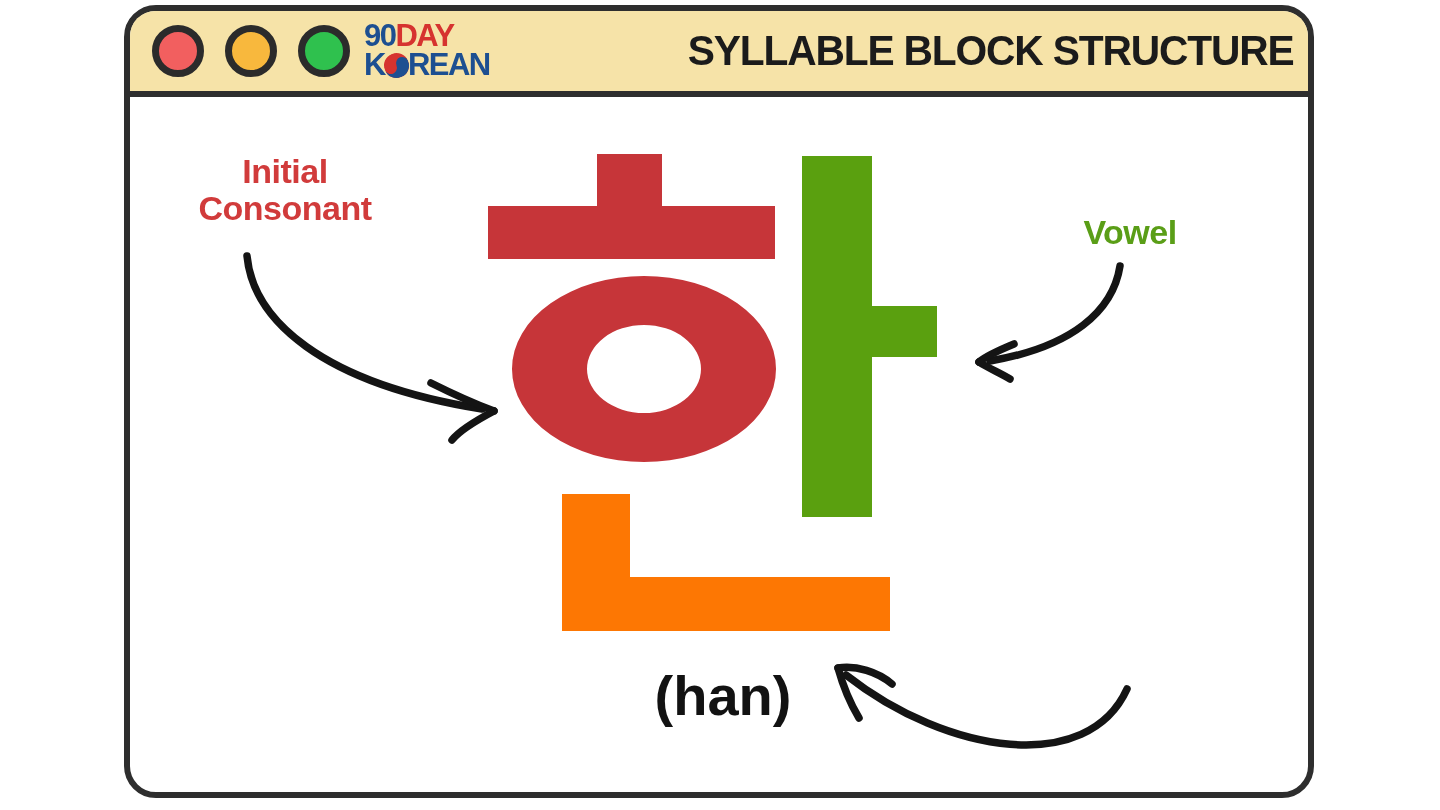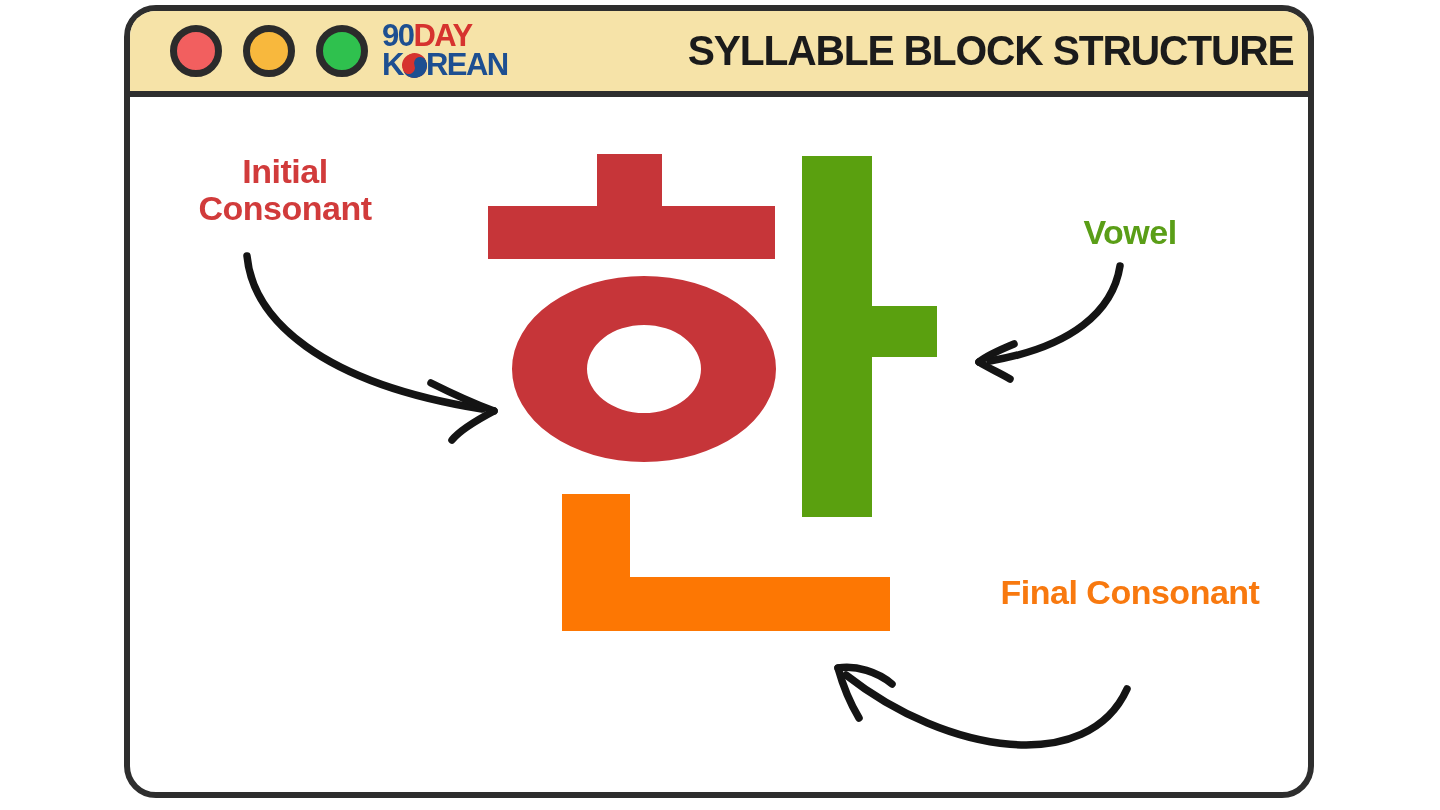--- a/index.html
+++ b/index.html
@@ -8,21 +8,21 @@
     font-family:"Liberation Sans","DejaVu Sans",sans-serif;
   }
   .window{
     position:absolute;left:124px;top:5px;width:1178px;height:781px;
     border:6px solid #2e2e2e;border-radius:32px;background:#ffffff;
   }
   .titlebar{
     display:flex;align-items:center;height:86px;
     background:#f6e3a8;border-bottom:6px solid #2e2e2e;
     border-radius:25px 25px 0 0;
-    padding:0 14px 0 40px;box-sizing:border-box;
+    padding:0 14px 0 22px;box-sizing:border-box;
   }
   .lights{display:flex;gap:21px;align-items:center;}
   .light{width:38px;height:38px;border-radius:50%;border:7px solid #2b2b2b;box-sizing:content-box;}
   .logo{margin-left:14px;font-weight:700;font-size:31px;line-height:0.92;letter-spacing:-1.5px;white-space:nowrap;}
   .logo .blue{color:#1d4f91;}
   .logo .red{color:#d6332f;}
   .logo-line{display:block;}
   .taegeuk{width:25px;height:25px;vertical-align:-3px;margin:0 -1px;transform:rotate(-22deg);}
   .title{
     margin-left:auto;font-size:42px;font-weight:700;letter-spacing:-1.2px;color:#1b1b1b;
@@ -102,19 +102,20 @@
       </svg>
 
       <div class="lbl lbl-initial">
         <span>Initial</span><br>
         <span>Consonant</span>
       </div>
 
       <div class="lbl lbl-vowel">Vowel</div>
 
       <div class="lbl lbl-final">
-        <span>Final Consonant</span><br>
+        <br>
       </div>
 
+      <div class="lbl lbl-han">(han)</div>
 
     </div>
   </div>
 </div>
 
 </body></html>

